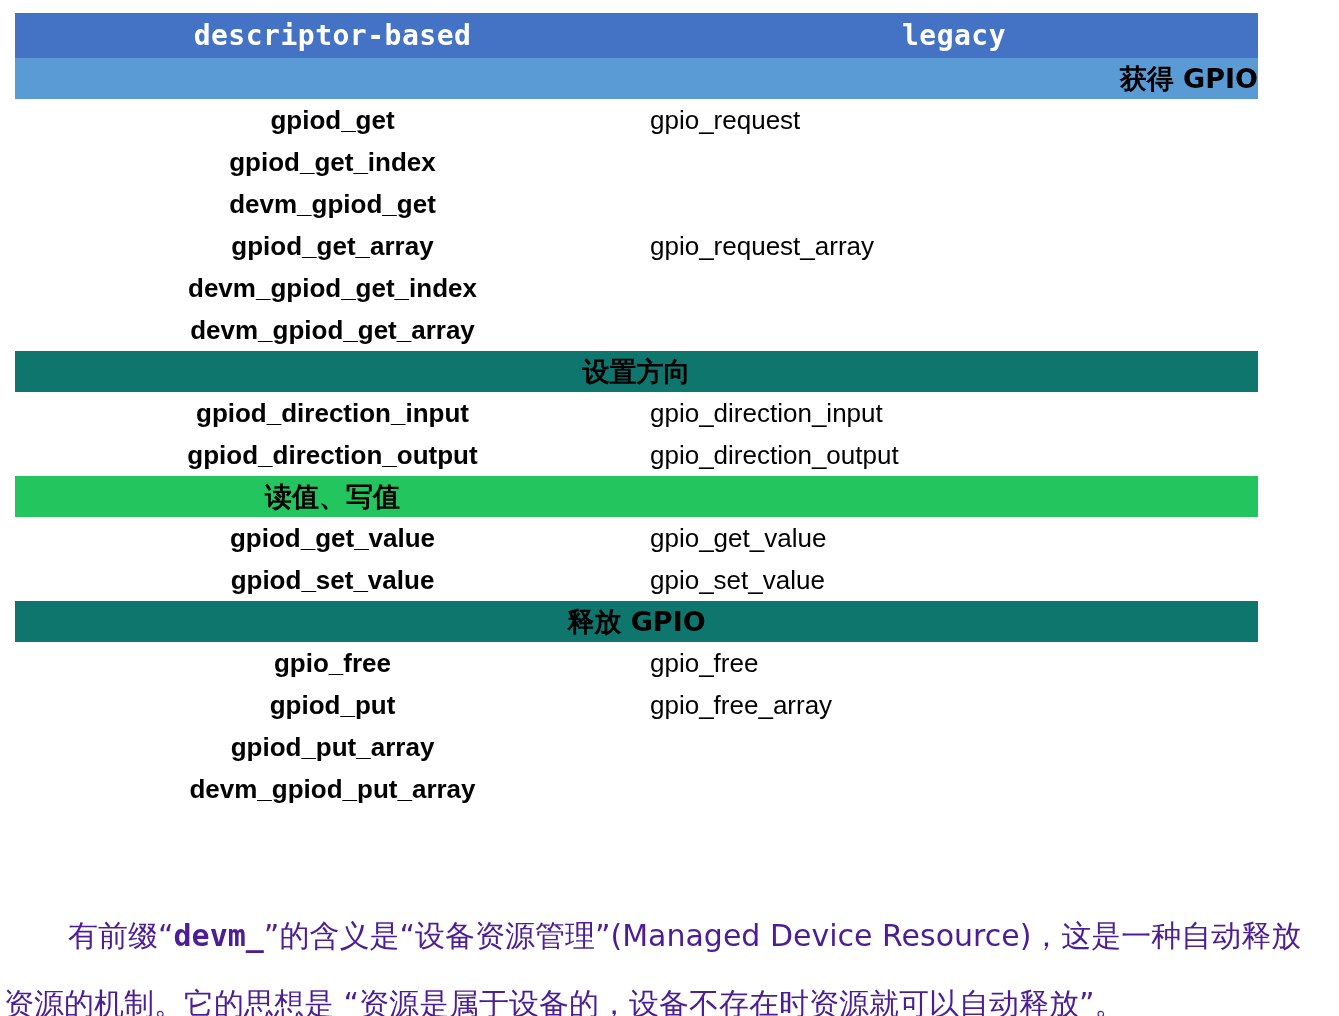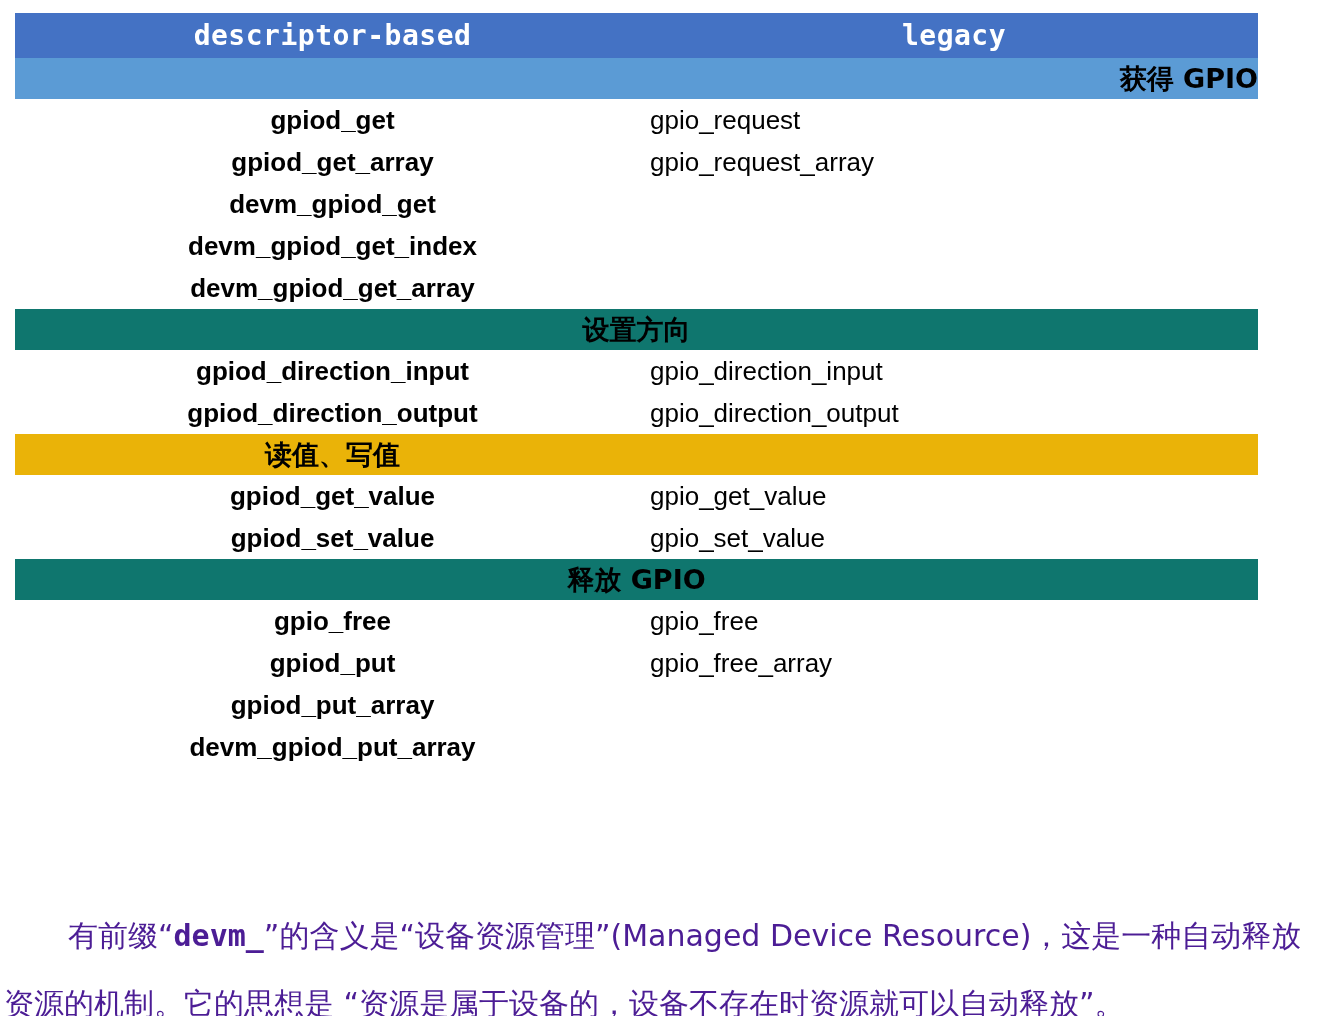--- a/index.html
+++ b/index.html
@@ -65,21 +65,21 @@
     font-size: 27px;
     font-weight: bold;
     font-family: "DejaVu Sans", sans-serif;
     color: #000000;
     border-top: 3px solid #000000;
     border-bottom: 3px solid #000000;
   }
   tr.section-row.tone-light > td { background: #5B9BD5; text-align: right; }
   tr.section-row.tone-cyan  > td { background: #0f766e; }
   tr.section-row.tone-plain > td {
-    background: #eab308;
+    background: #22c55e;
     border-top: 0;
     border-bottom: 3px solid #000000;
   }
   tr.section-row.tone-plain > td .band-inner {
     display: block;
     width: 635px;
     text-align: center;
   }
   .band-inner {
     display: block;
@@ -145,28 +145,32 @@
         <tr class="section-row tone-light">
           <td colspan="2">
             <span class="band-inner">获得 GPIO</span>
           </td>
         </tr>
         <tr class="data-row">
           <td class="cell-desc">gpiod_get</td>
           <td class="cell-leg">gpio_request</td>
         </tr>
         <tr class="data-row">
+          <td class="cell-desc">gpiod_get_index</td>
+          <td class="cell-leg"></td>
+        </tr>
+        <tr class="data-row">
+          <td class="cell-desc">devm_gpiod_get</td>
+          <td class="cell-leg"></td>
+        </tr>
+        <tr class="data-row">
           <td class="cell-desc">gpiod_get_array</td>
           <td class="cell-leg">gpio_request_array</td>
         </tr>
         <tr class="data-row">
-          <td class="cell-desc">devm_gpiod_get</td>
-          <td class="cell-leg"></td>
-        </tr>
-        <tr class="data-row">
           <td class="cell-desc">devm_gpiod_get_index</td>
           <td class="cell-leg"></td>
         </tr>
         <tr class="data-row">
           <td class="cell-desc">devm_gpiod_get_array</td>
           <td class="cell-leg"></td>
         </tr>
         <tr class="section-row tone-cyan">
           <td colspan="2">
             <span class="band-inner">设置方向</span>

